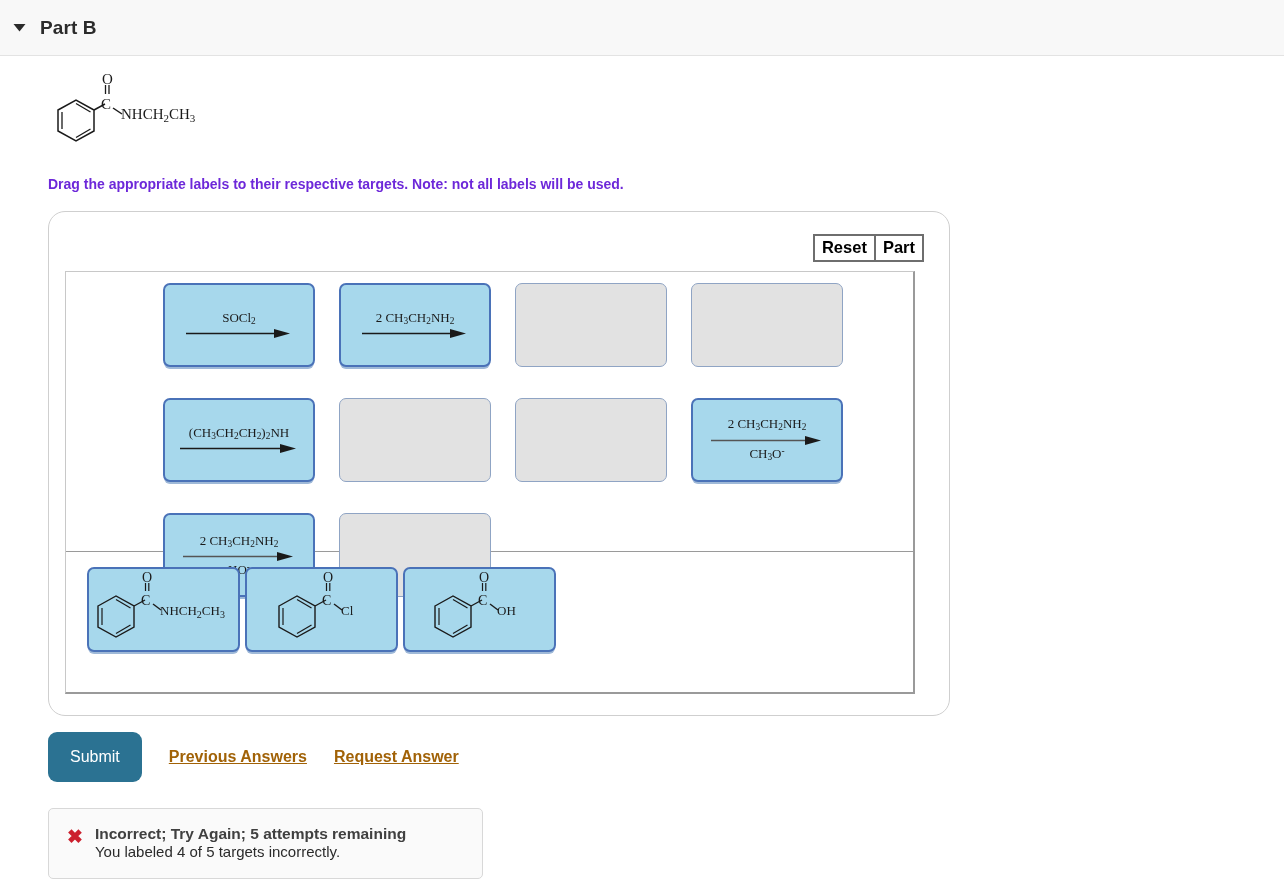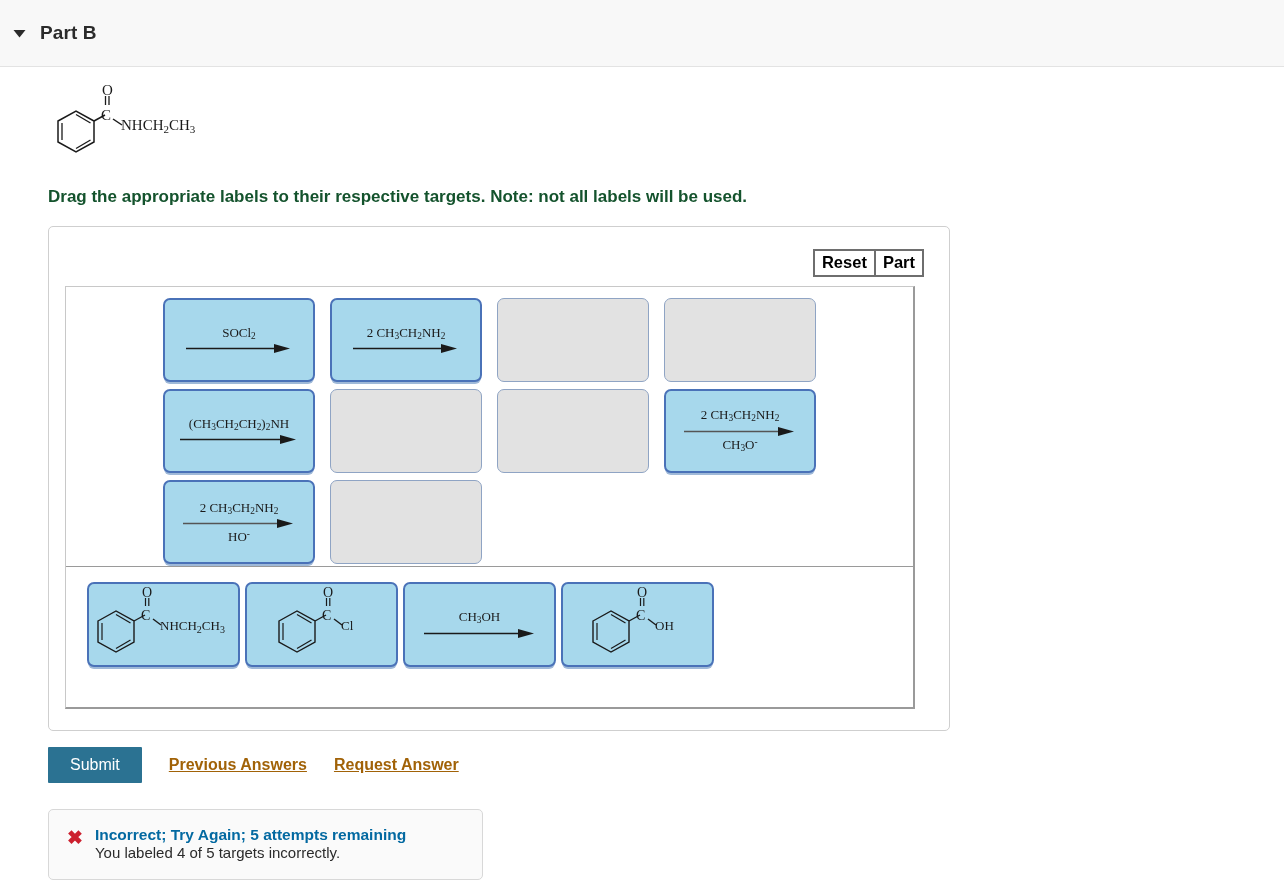--- a/index.html
+++ b/index.html
@@ -11,21 +11,21 @@
     width: 1284px;
     height: 890px;
     font-family: "Liberation Sans", sans-serif;
     color: #222222;
     overflow: hidden;
     position: relative;
   }
 
   
   .part-header {
-    height: 67px;
+    height: 56px;
     background: #f8f8f8;
     border-bottom: 1px solid #e3e3e3;
     display: flex;
     align-items: center;
     padding-left: 8px;
     box-sizing: border-box;
   }
   .collapse-caret {
     width: 22px;
     height: 22px;
@@ -47,33 +47,33 @@
   .question-body {
     padding: 0 0 0 48px;
   }
   .structure-figure {
     margin-top: 16px;
     height: 80px;
     position: relative;
   }
 
   .instructions {
-    font-size: 17px;
-    font-weight: bold;
-    color: #14532d;
+    font-size: 14px;
+    font-weight: bold;
+    color: #6d28d9;
     margin-top: 24px;
   }
 
   
   .dnd-panel {
     margin-top: 19px;
     width: 902px;
     height: 505px;
     border: 1px solid #cfcfcf;
-    border-radius: 5px;
+    border-radius: 17px;
     background: #ffffff;
     box-sizing: border-box;
     position: relative;
   }
   .dnd-toolbar {
     position: absolute;
     top: 22px;
     right: 25px;
     display: flex;
   }
@@ -115,20 +115,21 @@
   
   .target-grid {
     position: absolute;
     left: 97px;
     top: 7px;
     display: grid;
     grid-template-columns: repeat(4, 152px);
     grid-auto-rows: 91px;
     column-gap: 15px;
     row-gap: 0px;
+    gap: 24px;
   }
   .bank-row {
     position: absolute;
     left: 21px;
     top: 295px;
     display: flex;
     gap: 5px;
   }
 
   .tile {
@@ -193,22 +194,22 @@
     margin-top: 16px;
     display: flex;
     align-items: center;
   }
   .submit-btn {
     background: #2b7292;
     color: #ffffff;
     font-size: 16px;
     font-family: "Liberation Sans", sans-serif;
     border: none;
-    border-radius: 1px;
-    padding: 9px 22px;
+    border-radius: 9px;
+    padding: 16px 22px;
     cursor: pointer;
   }
   .link-btn {
     margin-left: 27px;
     color: #a16207;
     font-size: 16px;
     font-weight: bold;
     text-decoration: underline;
     cursor: pointer;
   }
@@ -228,21 +229,21 @@
     color: #cc1f2d;
     font-size: 19px;
     font-weight: bold;
     line-height: 1;
     margin-right: 12px;
     margin-top: 2px;
   }
   .fb-title {
     font-size: 15.5px;
     font-weight: bold;
-    color: #0369a1;
+    color: #404040;
   }
   .fb-detail {
     font-size: 15px;
     color: #2b2b2b;
   }
 </style>
 </head>
 <body>
 
 <div class="part-header">
@@ -387,29 +388,20 @@
               <text x="65" y="35" font-family="Liberation Serif, serif" font-size="14" fill="#1a1a1a">C</text>
               <line x1="69.5" y1="21" x2="69.5" y2="13" stroke="#1a1a1a" stroke-width="1.2"></line>
               <line x1="72.8" y1="21" x2="72.8" y2="13" stroke="#1a1a1a" stroke-width="1.2"></line>
               <text x="66" y="12" font-family="Liberation Serif, serif" font-size="14" fill="#1a1a1a">O</text>
               <line x1="77" y1="34" x2="85" y2="40" stroke="#1a1a1a" stroke-width="1.4"></line>
               <text x="84" y="45" font-family="Liberation Serif, serif" font-size="13" fill="#1a1a1a">Cl</text>
             </svg>
           </div>
         </div>
 
-        <div class="tile filled bank-tile">
-          <div class="rxn">
-            <div class="above">CH<span class="sub">3</span>OH</div>
-            <svg class="arrow-svg" width="112" height="11" viewBox="0 0 112 11">
-              <line x1="0" y1="5.5" x2="98" y2="5.5" stroke="#1a1a1a" stroke-width="1.6"></line>
-              <polygon points="94,1 110,5.5 94,10" fill="#1a1a1a"></polygon>
-            </svg>
-          </div>
-        </div>
 
         <div class="tile filled bank-tile">
           <div class="struct-holder">
             <svg width="130" height="80" viewBox="0 0 130 80" aria-hidden="true">
               <polygon points="20,36 38,26 56,36 56,57 38,67 20,57" fill="none" stroke="#1a1a1a" stroke-width="1.4"></polygon>
               <line x1="24" y1="38" x2="24" y2="55" stroke="#1a1a1a" stroke-width="1.2"></line>
               <line x1="38" y1="29.5" x2="52.5" y2="38" stroke="#1a1a1a" stroke-width="1.2"></line>
               <line x1="38" y1="63.5" x2="52.5" y2="55" stroke="#1a1a1a" stroke-width="1.2"></line>
               <line x1="56" y1="36" x2="67" y2="30" stroke="#1a1a1a" stroke-width="1.4"></line>
               <text x="63" y="35" font-family="Liberation Serif, serif" font-size="14" fill="#1a1a1a">C</text>

